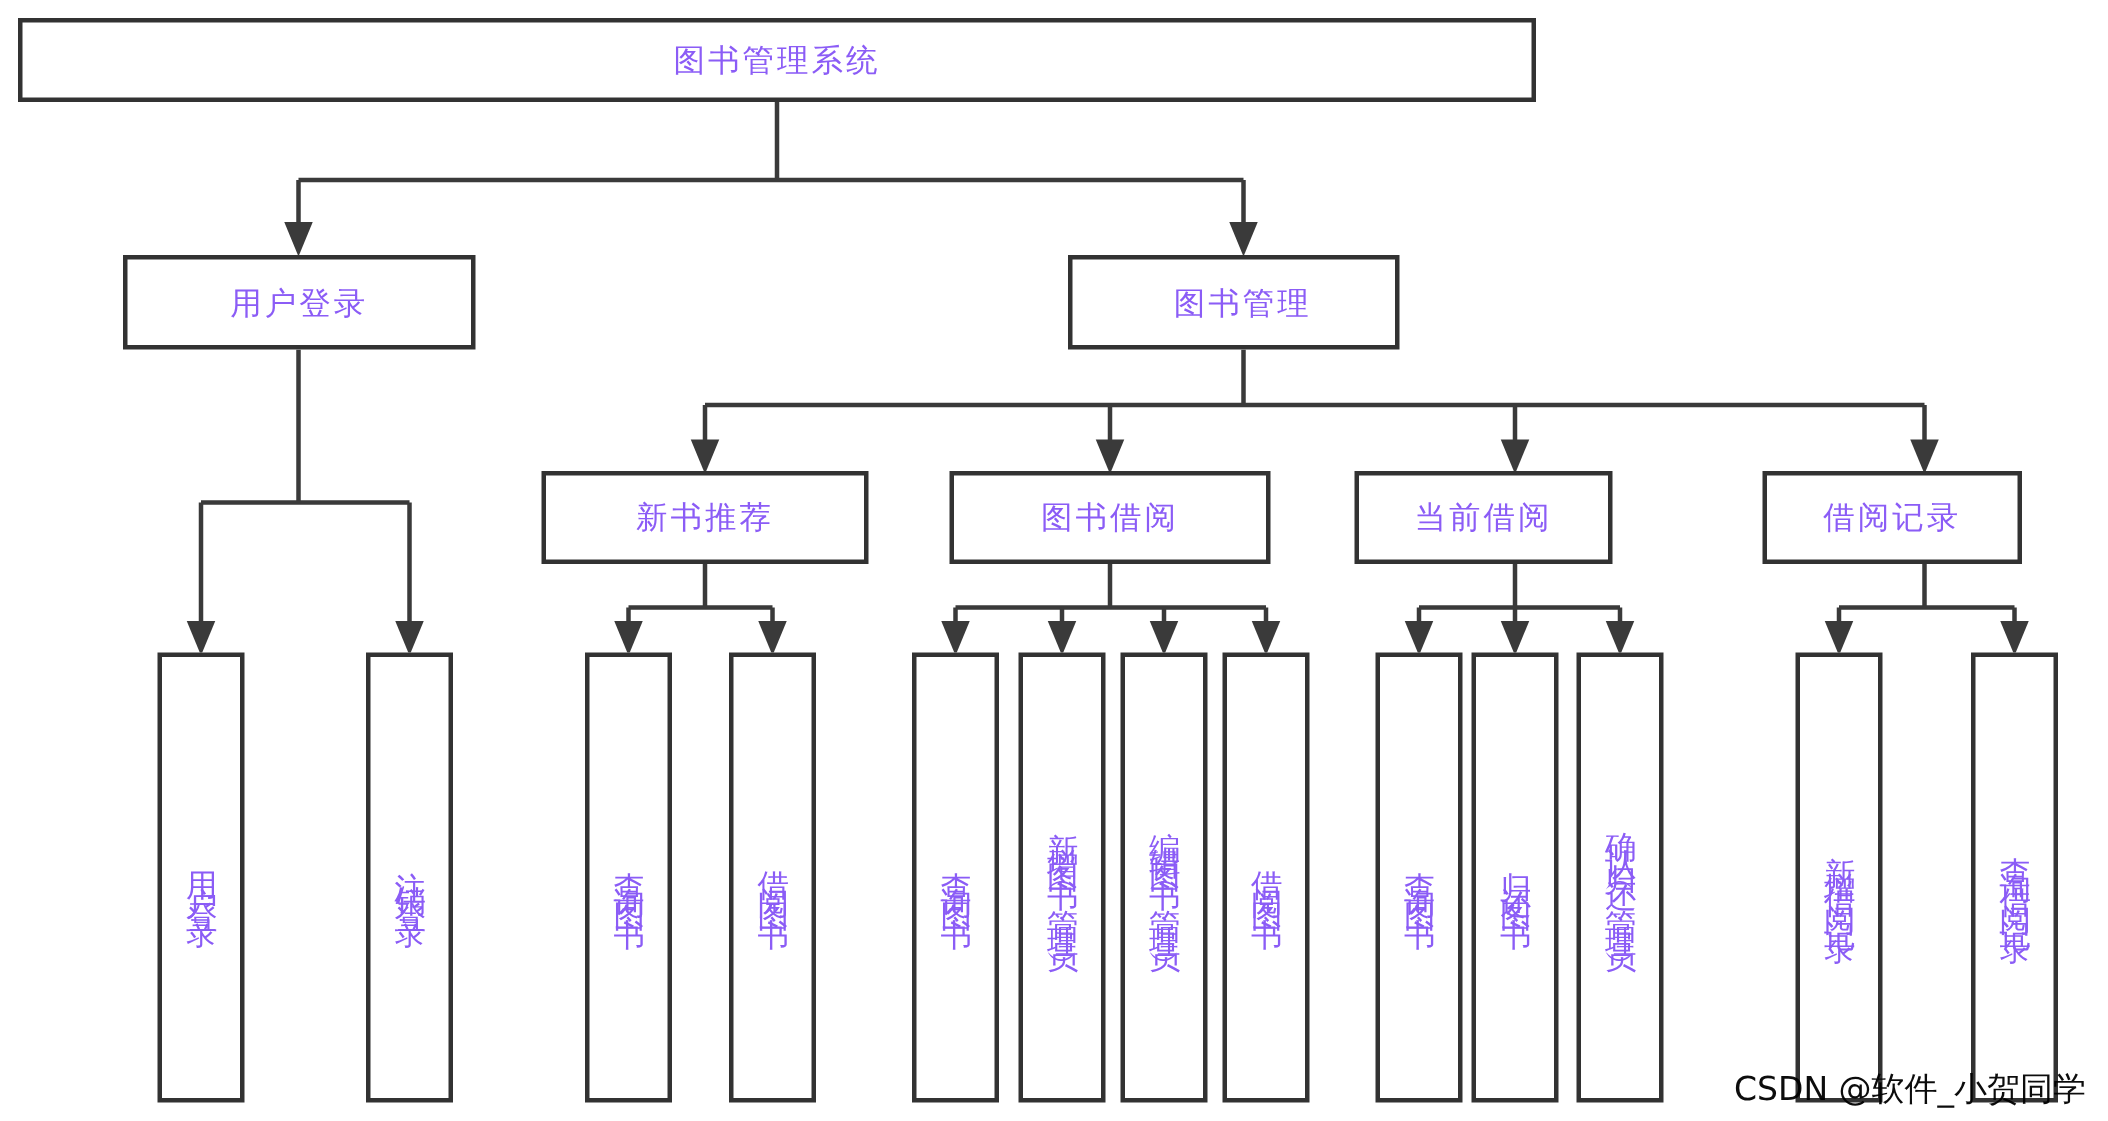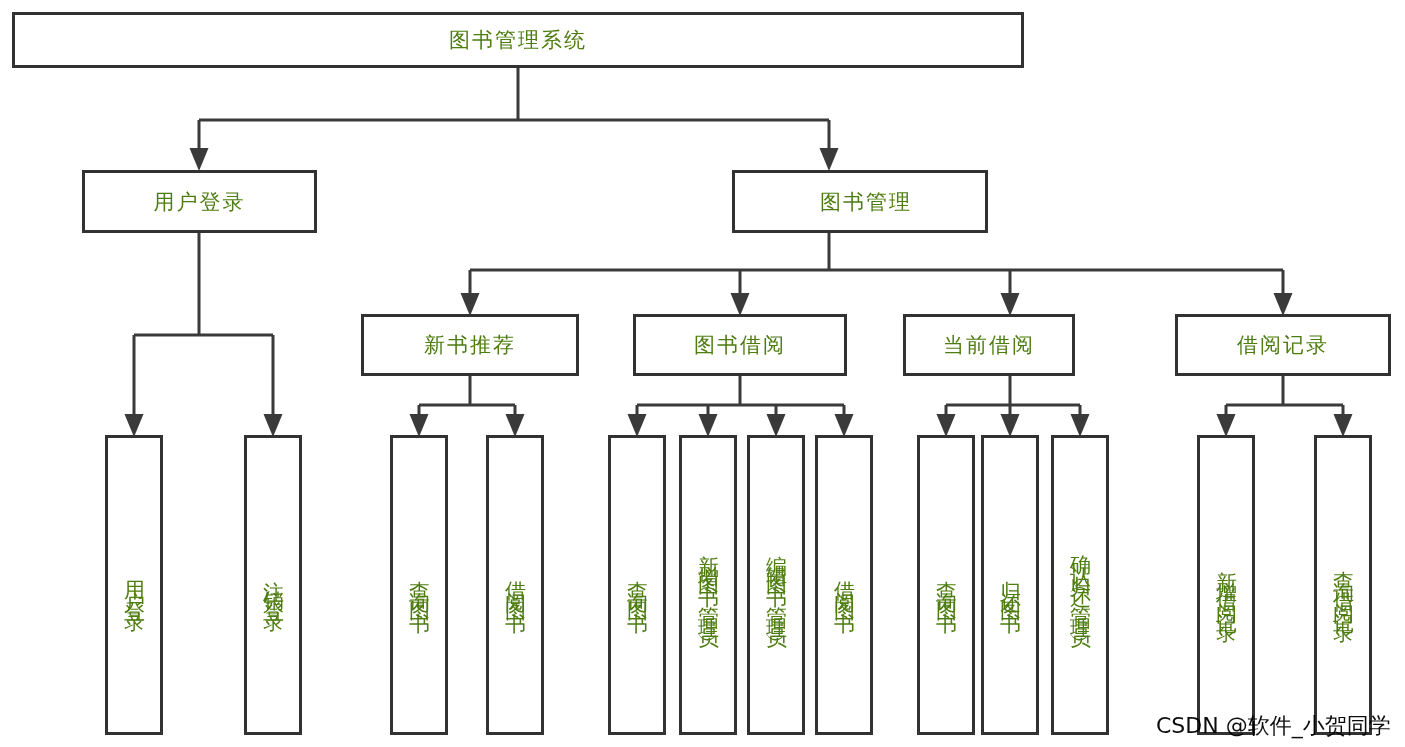--- a/index.html
+++ b/index.html
@@ -19,21 +19,21 @@
     position: absolute;
     left: 0; top: 0;
     width: 1405px; height: 747px;
     z-index: 1;
   }
   .box {
     position: absolute;
     box-sizing: border-box;
     background: #ffffff;
     border: 3px solid #323232;
-    color: #4d7c0f;
+    color: #8b5cf6;
     display: flex;
     align-items: center;
     justify-content: center;
     z-index: 2;
   }
   .hlabel {
     font-size: 21px;
     letter-spacing: 2px;
     white-space: nowrap;
   }
@@ -97,34 +97,34 @@
     <polygon points="1333.5,414 1352.5,414 1343,437" fill="#3a3a3a"></polygon>
   </svg>
 
   <div class="box" style="left:12px; top:12px; width:1012px; height:56px;">
     <span class="hlabel">图书管理系统</span>
   </div>
 
   <div class="box" style="left:82px; top:170px; width:235px; height:63px;">
     <span class="hlabel">用户登录</span>
   </div>
-  <div class="box" style="left:732px; top:170px; width:256px; height:63px;padding-left:12px;">
+  <div class="box" style="left:712px; top:170px; width:221px; height:63px;padding-left:12px;">
     <span class="hlabel">图书管理</span>
   </div>
 
   <div class="box" style="left:361px; top:314px; width:218px; height:62px;">
     <span class="hlabel">新书推荐</span>
   </div>
   <div class="box" style="left:633px; top:314px; width:214px; height:62px;">
     <span class="hlabel">图书借阅</span>
   </div>
   <div class="box" style="left:903px; top:314px; width:172px; height:62px;">
     <span class="hlabel">当前借阅</span>
   </div>
-  <div class="box" style="left:1175px; top:314px; width:216px; height:62px;">
+  <div class="box" style="left:1175px; top:314px; width:173px; height:62px;">
     <span class="hlabel">借阅记录</span>
   </div>
 
   <div class="box leaf" style="left:105px; top:435px; width:58px; height:300px;">
     <span class="vlabel">用户登录</span>
   </div>
   <div class="box leaf" style="left:244px; top:435px; width:58px; height:300px;">
     <span class="vlabel">注销登录</span>
   </div>
 

